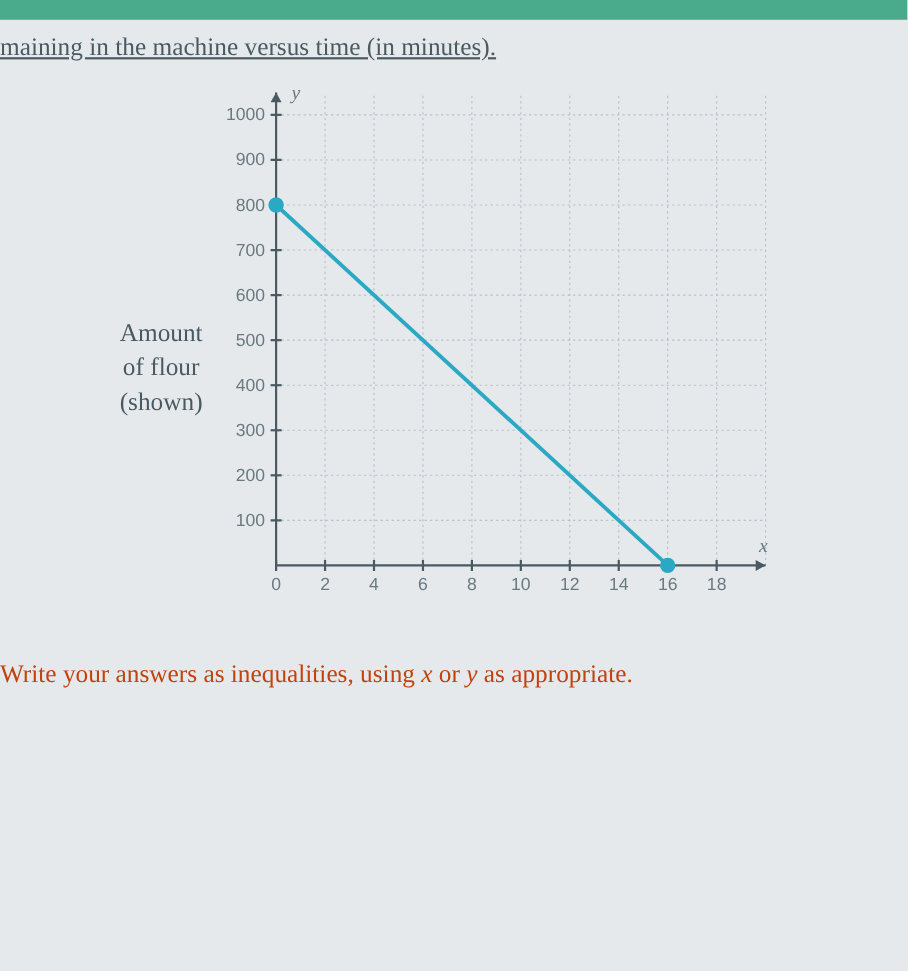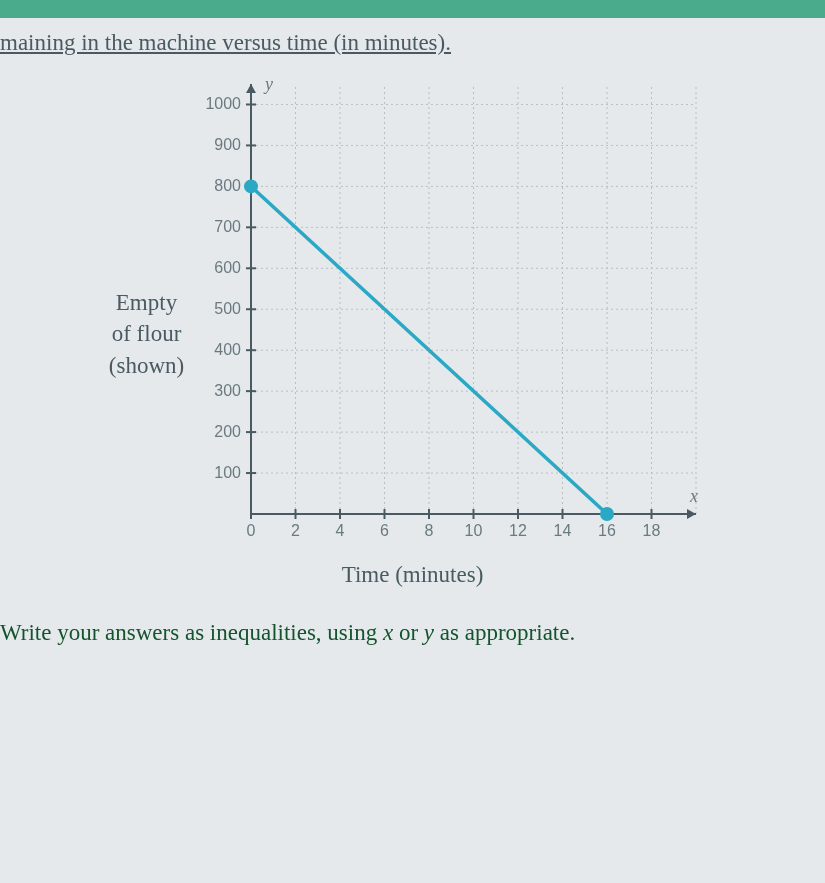--- a/index.html
+++ b/index.html
@@ -49,39 +49,39 @@
   }
   .plot svg { display:block; }
   .xlabel {
     text-align: center;
     font-size: 23px;
     color: #4a5a62;
     margin-top: 2px;
   }
   .instr {
     font-size: 23px;
-    color: #14532d;
-    margin-top: 28px;
+    color: #c2410c;
+    margin-top: 42px;
     line-height: 1.5;
   }
   .instr .it { font-style: italic; }
   .tick-label { font-family: Arial, Helvetica, sans-serif; font-size: 16px; fill: #6a7a80; }
   .axis-var { font-family: 'Times New Roman', serif; font-style: italic; font-size: 18px; fill: #6a7a80; }
 </style>
 </head>
 <body>
 
 <div class="top-bar"></div>
 
 <div class="content">
   <div class="line1">maining in the machine versus time (in minutes).</div>
 
   <div class="chart-wrap">
     <div class="ylabel-block">
-      <div>Empty</div>
+      <div>Amount</div>
       <div>of flour</div>
       <div>(shown)</div>
     </div>
     <div class="plot">
       <svg id="chart-svg" width="520" height="480">
           <line x1="99.5" y1="440" x2="99.5" y2="10" stroke="#b5c0c5" stroke-width="1" stroke-dasharray="2 3"></line>
           <line x1="144" y1="440" x2="144" y2="10" stroke="#b5c0c5" stroke-width="1" stroke-dasharray="2 3"></line>
           <line x1="188.5" y1="440" x2="188.5" y2="10" stroke="#b5c0c5" stroke-width="1" stroke-dasharray="2 3"></line>
           <line x1="233" y1="440" x2="233" y2="10" stroke="#b5c0c5" stroke-width="1" stroke-dasharray="2 3"></line>
           <line x1="277.5" y1="440" x2="277.5" y2="10" stroke="#b5c0c5" stroke-width="1" stroke-dasharray="2 3"></line>
@@ -145,20 +145,19 @@
           <line x1="50" y1="30.47619047619048" x2="60" y2="30.47619047619048" stroke="#4a5a62" stroke-width="2"></line>
           <text x="45" y="35.47619047619048" text-anchor="end" class="tick-label">1000</text>
           <text x="69" y="16" class="axis-var">y</text>
           <text x="494" y="428" class="axis-var">x</text>
           <path d="M55 112.38095238095241 L411 440 " stroke="#2aa8c4" stroke-width="3.5" fill="none" stroke-linecap="round"></path>
           <circle cx="55" cy="112.38095238095241" r="7" fill="#2aa8c4"></circle>
           <circle cx="411" cy="440" r="7" fill="#2aa8c4"></circle>
         </svg>
     </div>
   </div>
-  <div class="xlabel">Time (minutes)</div>
 
   <div class="instr">
     <div>
       <span>Write your answers as inequalities, using </span><span class="it">x</span><span> or </span><span class="it">y</span><span> as appropriate.</span>
     </div>
   </div>
 </div>
 
 </body></html>

